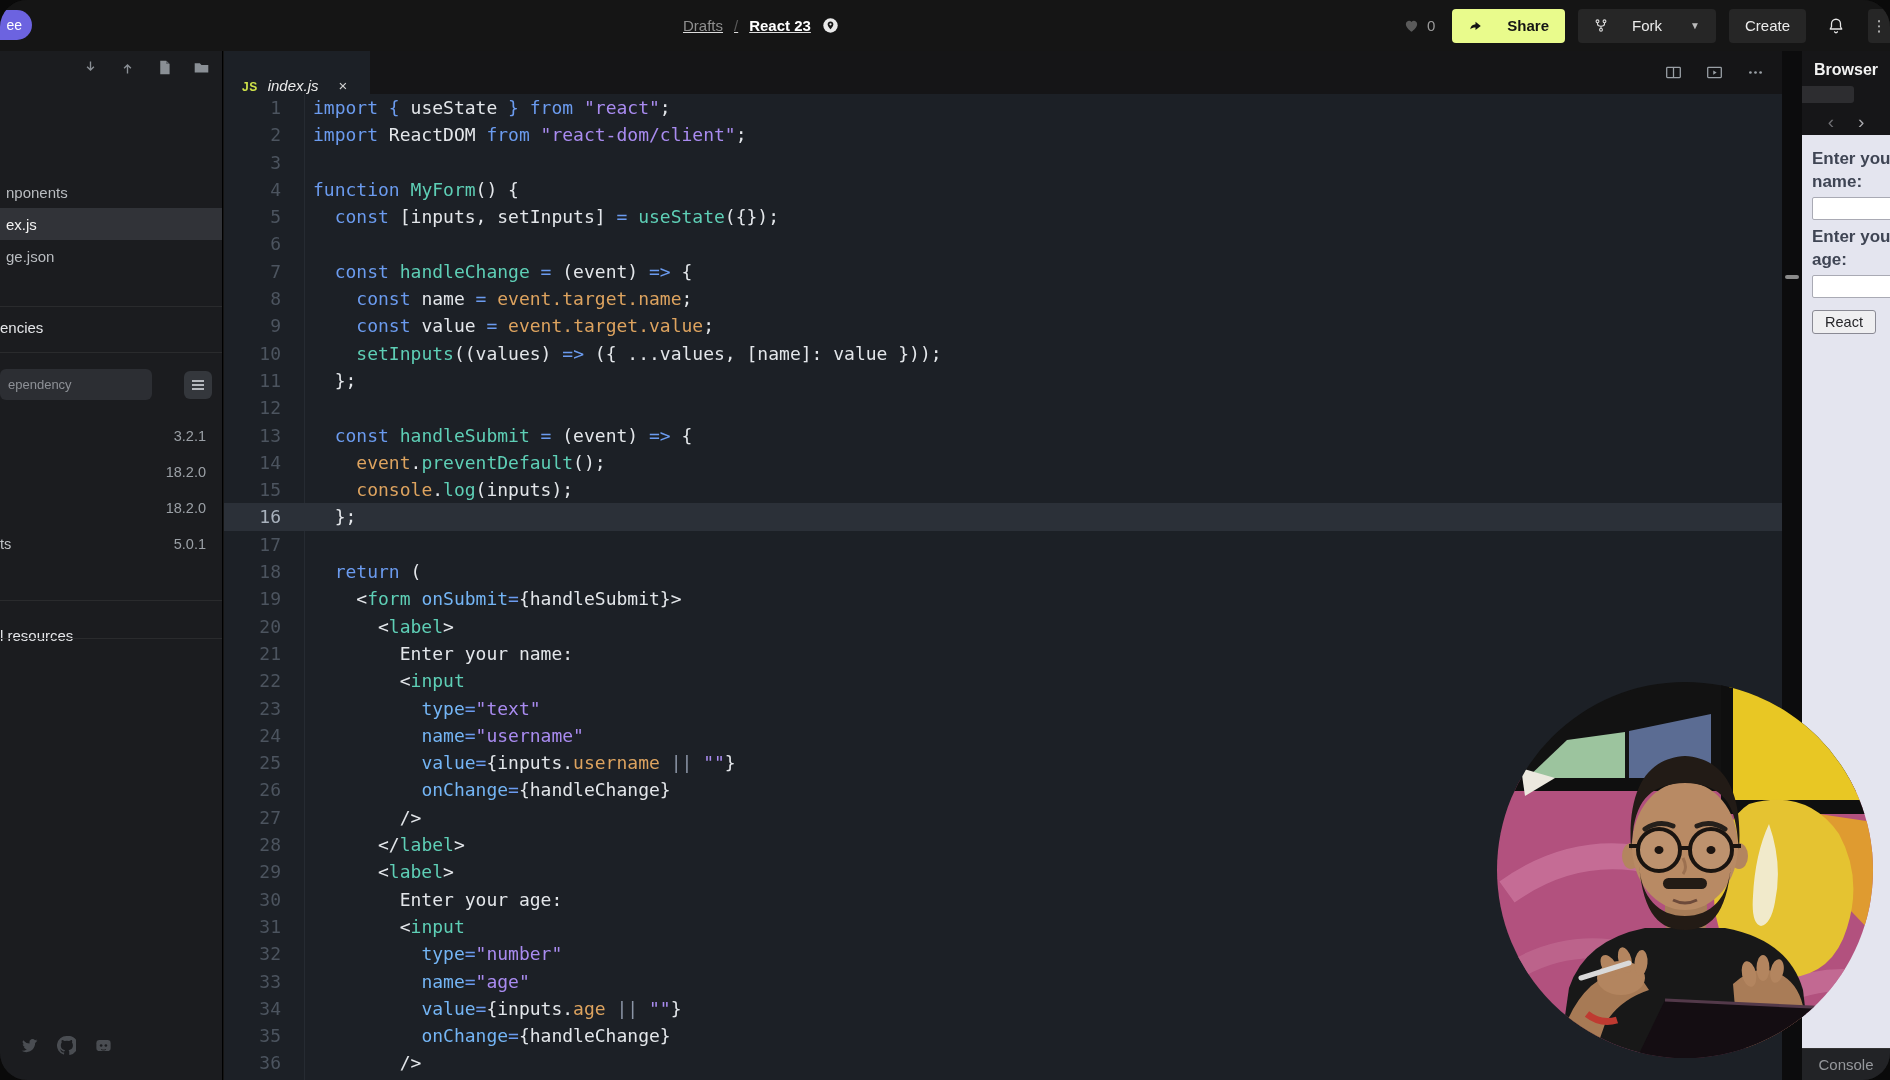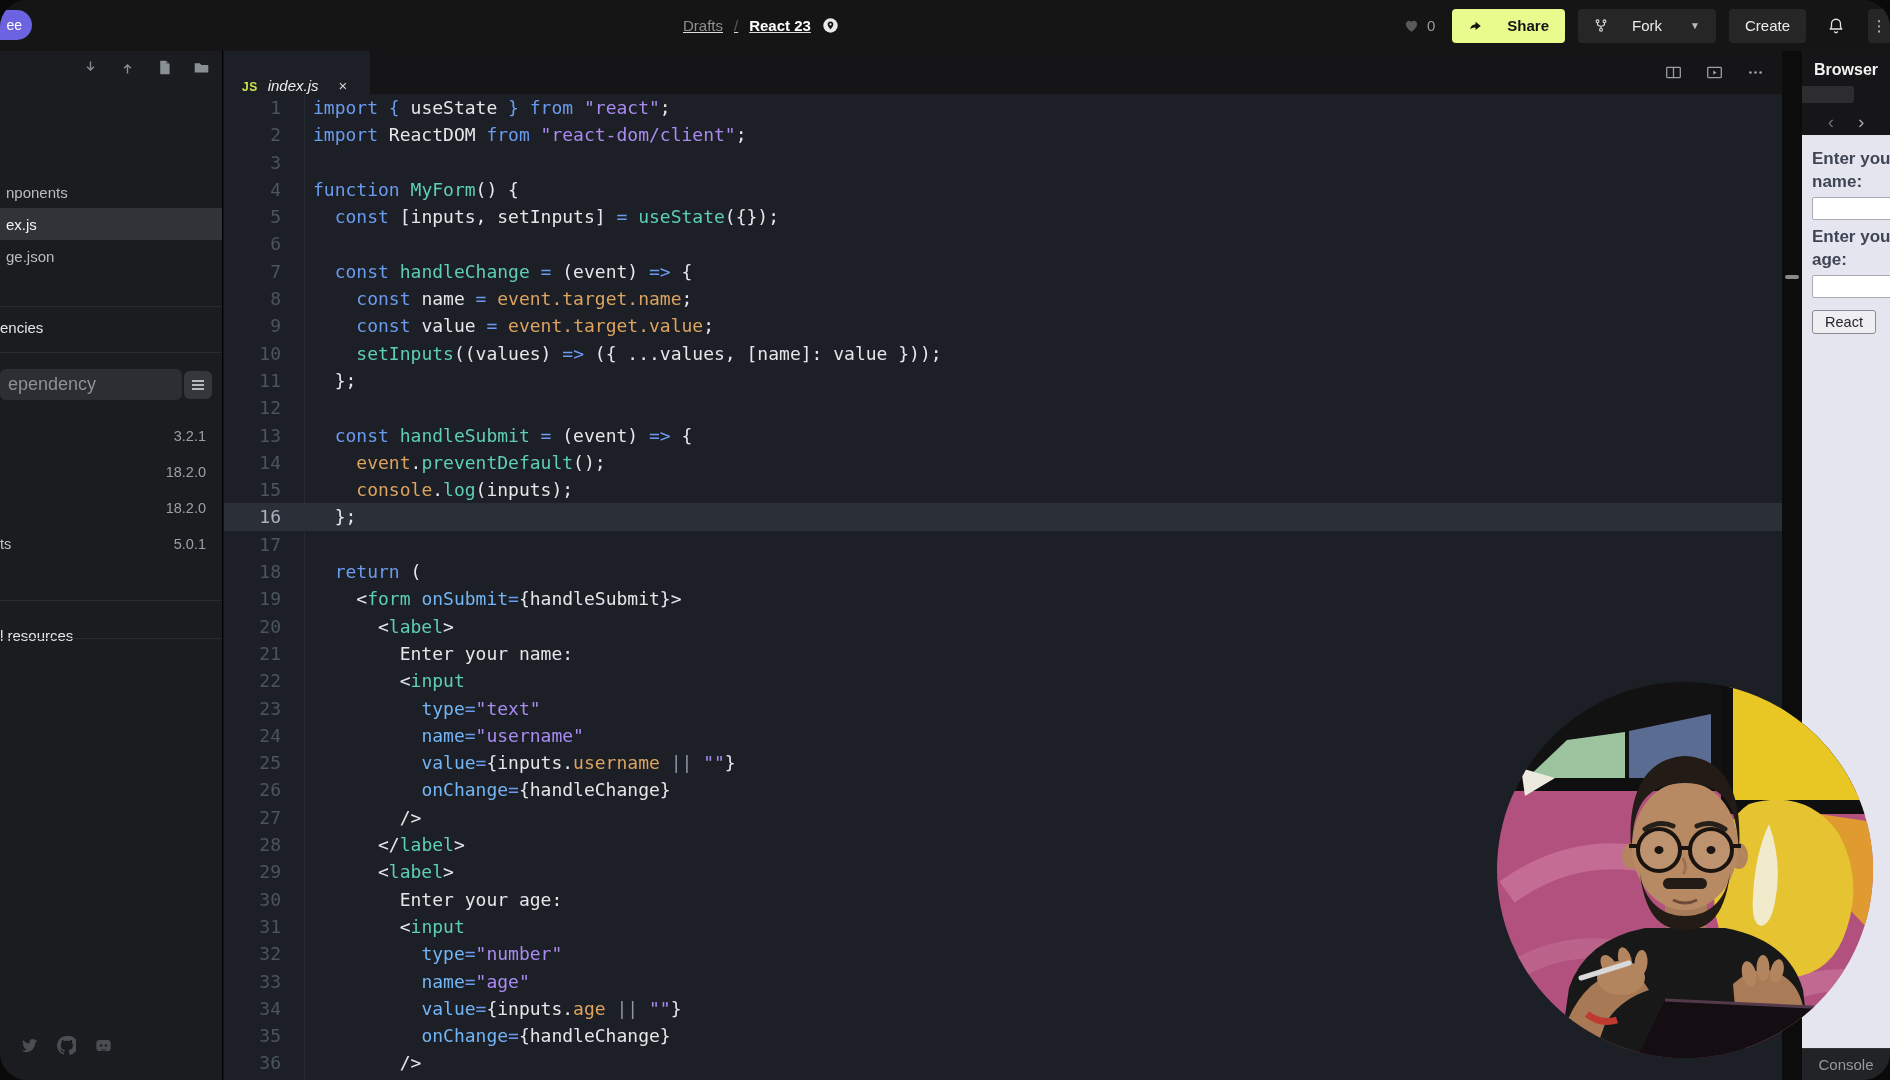--- a/index.html
+++ b/index.html
@@ -30,22 +30,22 @@
 
   
   .sidebar{position:absolute;left:0;top:51px;width:223px;bottom:0;background:#1b1c1f;border-right:1px solid #000;z-index:10;}
   .sb-toolbar{position:absolute;top:8px;right:12px;display:flex;gap:20px;color:#8a8f95;}
   .sb-toolbar svg{width:17px;height:17px;}
   .file-list{position:absolute;left:0;right:0;top:125px;}
   .file-row{height:32px;display:flex;align-items:center;font-size:15px;color:#b9bcc0;padding-left:6px;cursor:pointer;}
   .file-row.selected{background:#313338;color:#f2f2f2;}
   .sb-divider{position:absolute;left:0;right:0;height:1px;background:#2a2b2d;}
   .sb-header{position:absolute;left:0;font-size:15px;color:#e4e5e8;}
-  .dep-search{position:absolute;left:0;top:318px;width:182px;height:31px;background:#2c2e33;border-radius:6px;
-              display:flex;align-items:center;padding-left:8px;font-size:18px;color:#8d9096;}
+  .dep-search{position:absolute;left:0;top:318px;width:152px;height:31px;background:#2c2e33;border-radius:6px;
+              display:flex;align-items:center;padding-left:8px;font-size:13px;color:#8d9096;}
   .dep-filter{position:absolute;left:184px;top:320px;width:28px;height:28px;background:#34373c;border-radius:6px;
               display:flex;align-items:center;justify-content:center;cursor:pointer;}
   .dep-list{position:absolute;left:0;right:0;top:367px;}
   .dep-row{height:36px;display:flex;align-items:center;justify-content:space-between;font-size:14.5px;
            color:#c2c5c9;padding:0 16px 0 0;}
   .dep-version{color:#9ba0a6;}
   .sb-footer{position:absolute;left:0;bottom:20px;height:30px;display:flex;align-items:center;gap:18px;padding-left:20px;color:#4a4d52;}
   .sb-footer svg{width:19px;height:19px;}
 
   

